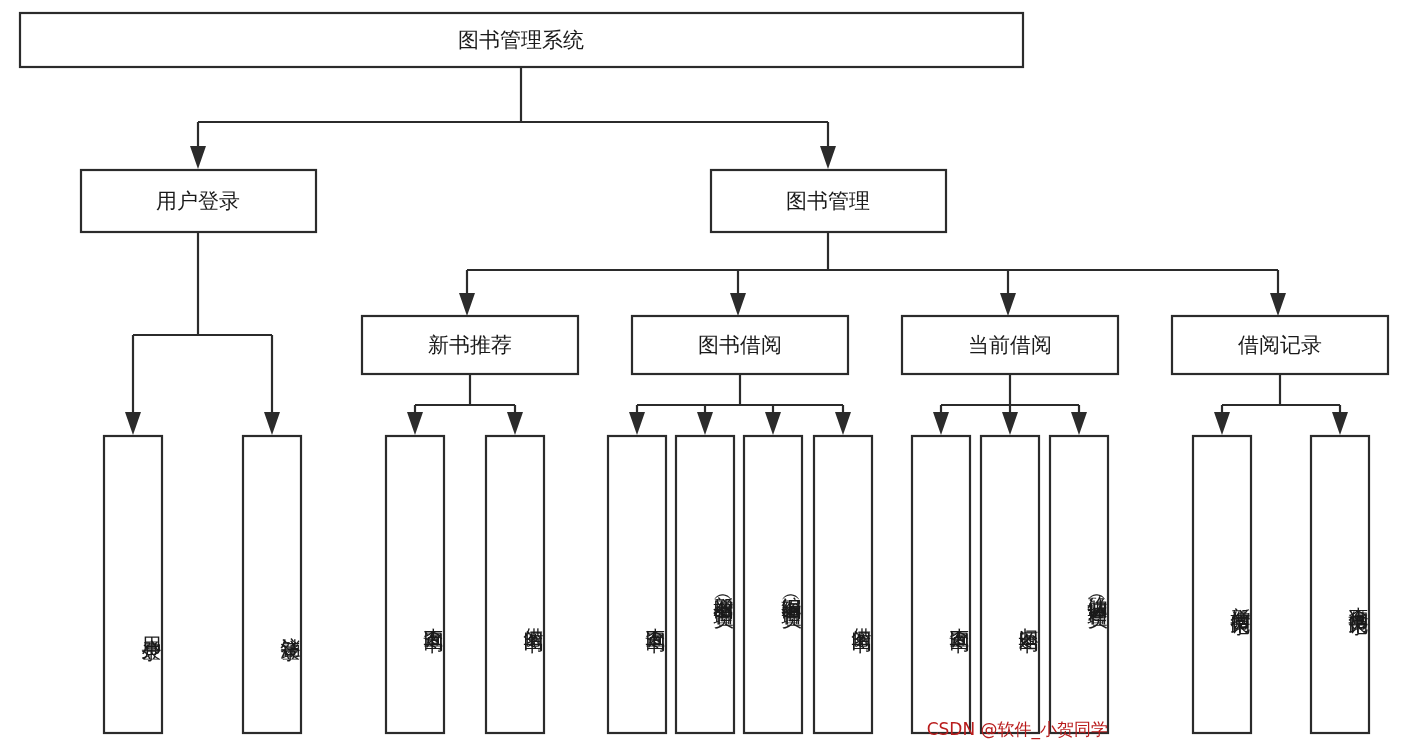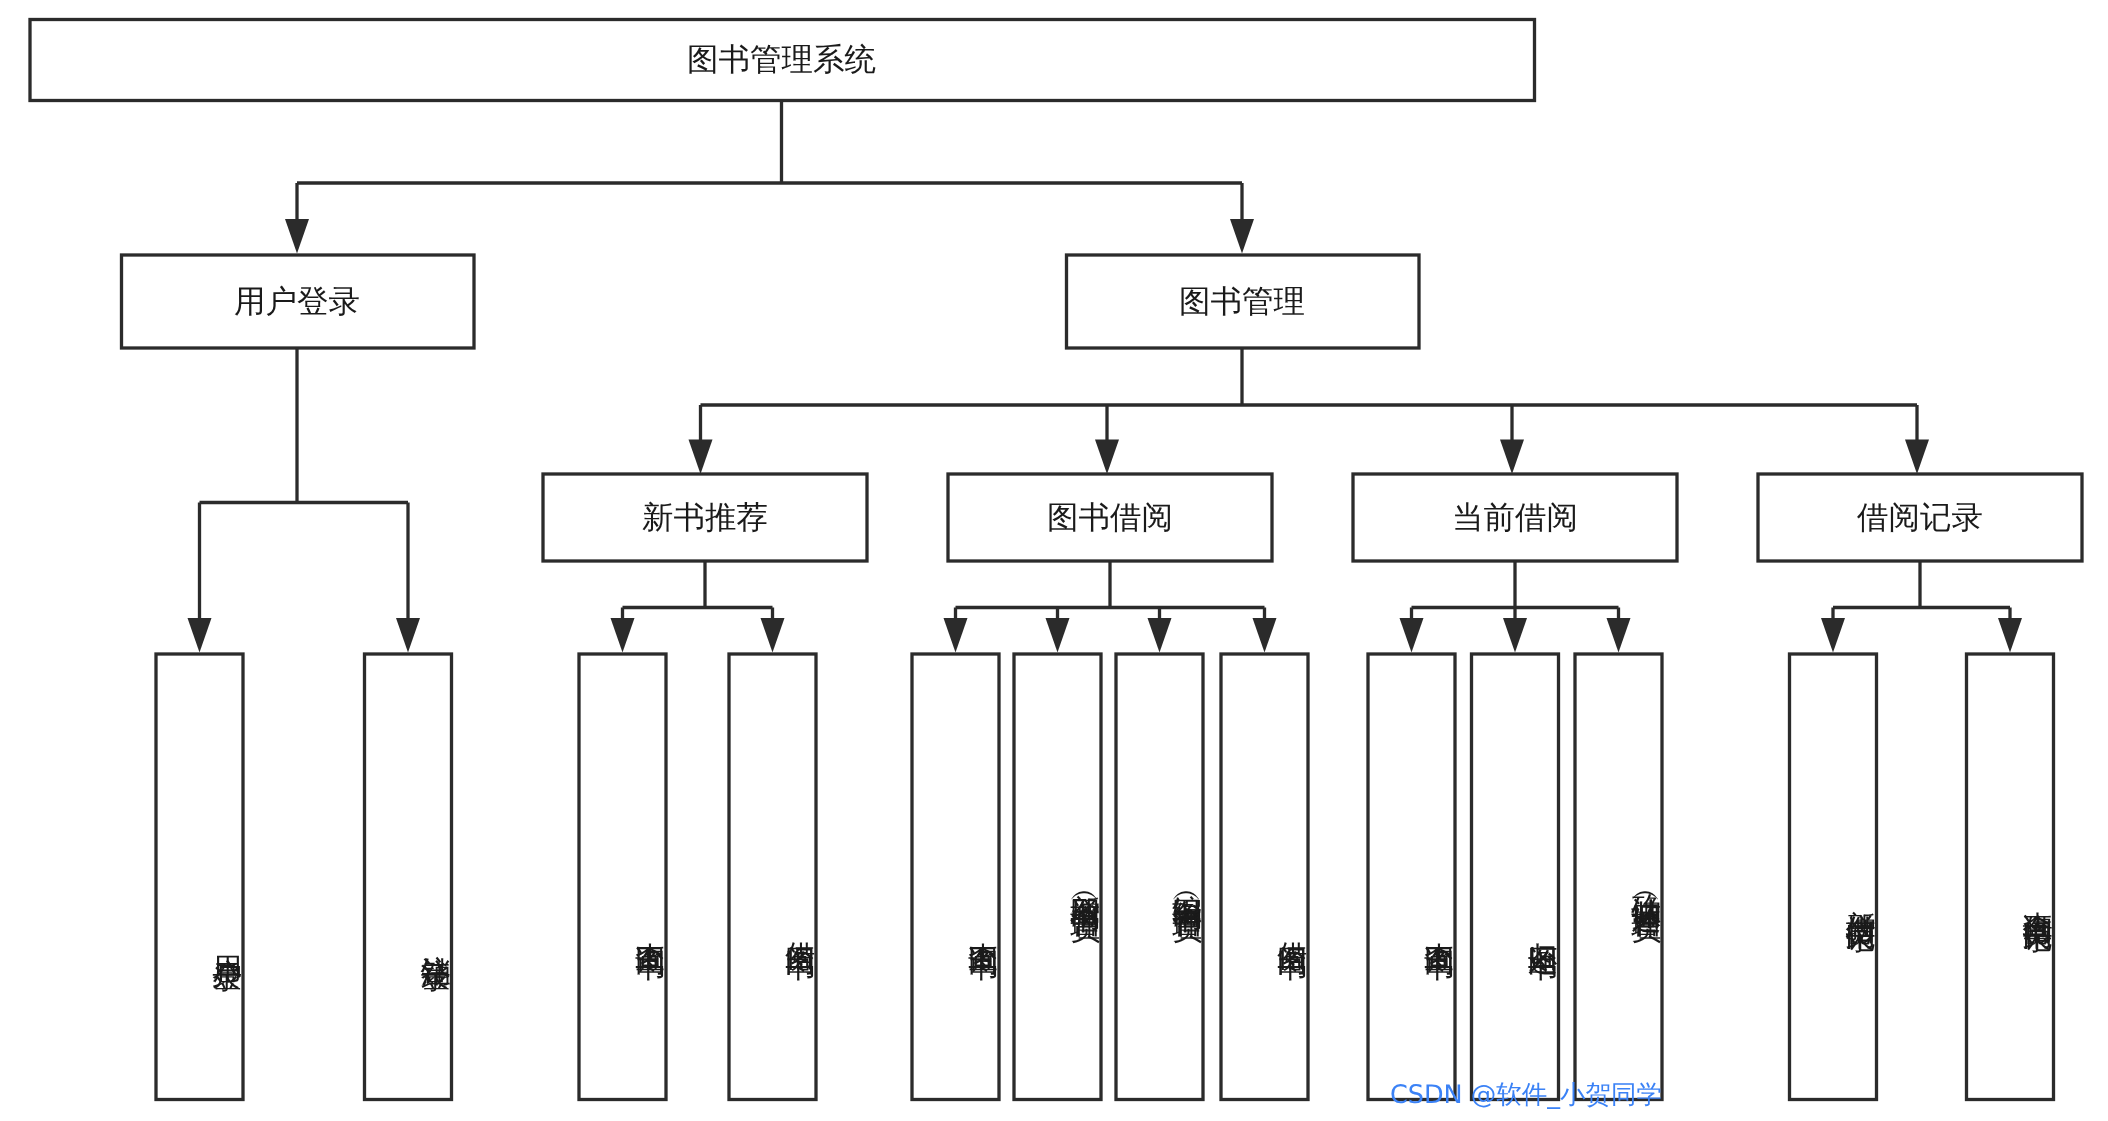--- a/index.html
+++ b/index.html
@@ -61,21 +61,21 @@
     text-align: left;
     pointer-events: none;
     user-select: none;
   }
   .watermark {
     position: absolute;
     right: 8px;
     bottom: 6px;
     font-family: "DejaVu Sans", "Liberation Sans", sans-serif;
     font-size: 17px;
-    color: #3b82f6;
+    color: #b91c1c;
     white-space: nowrap;
     user-select: none;
   }
 </style>
 </head>
 <body>
 
 <div id="diagram-root">
 
   <svg class="tree-canvas" viewBox="0 0 1405 747" xmlns="http://www.w3.org/2000/svg">

